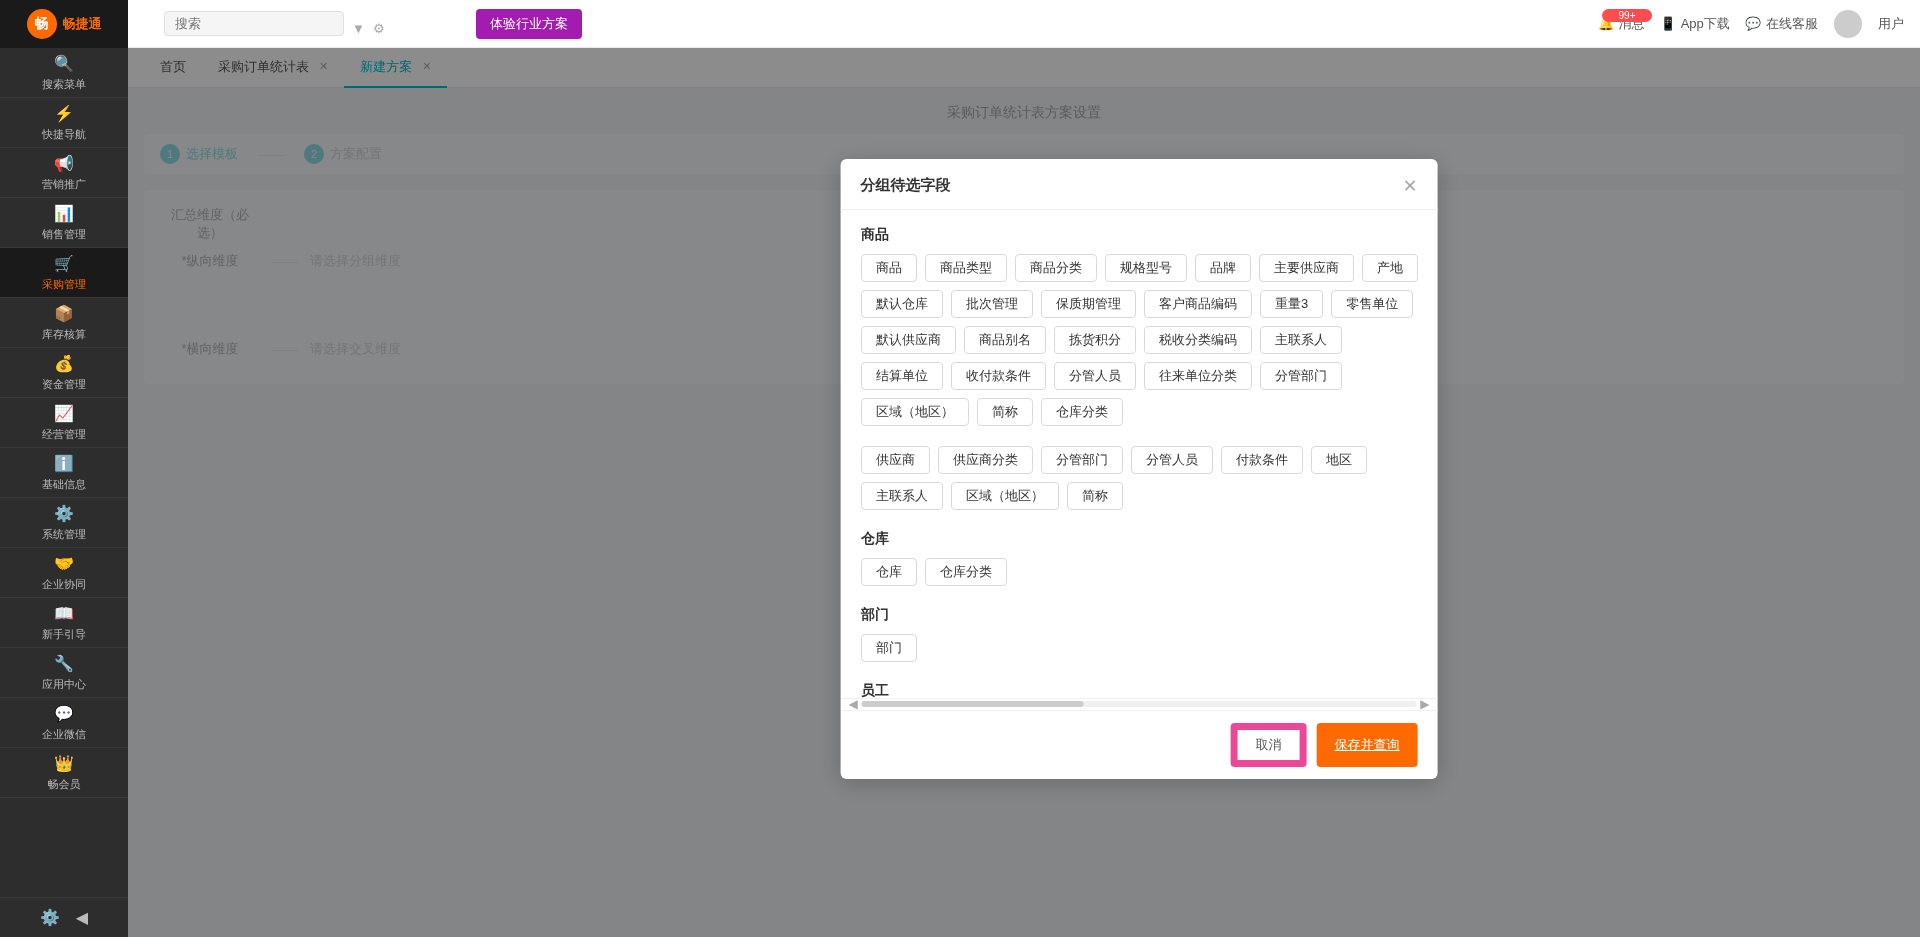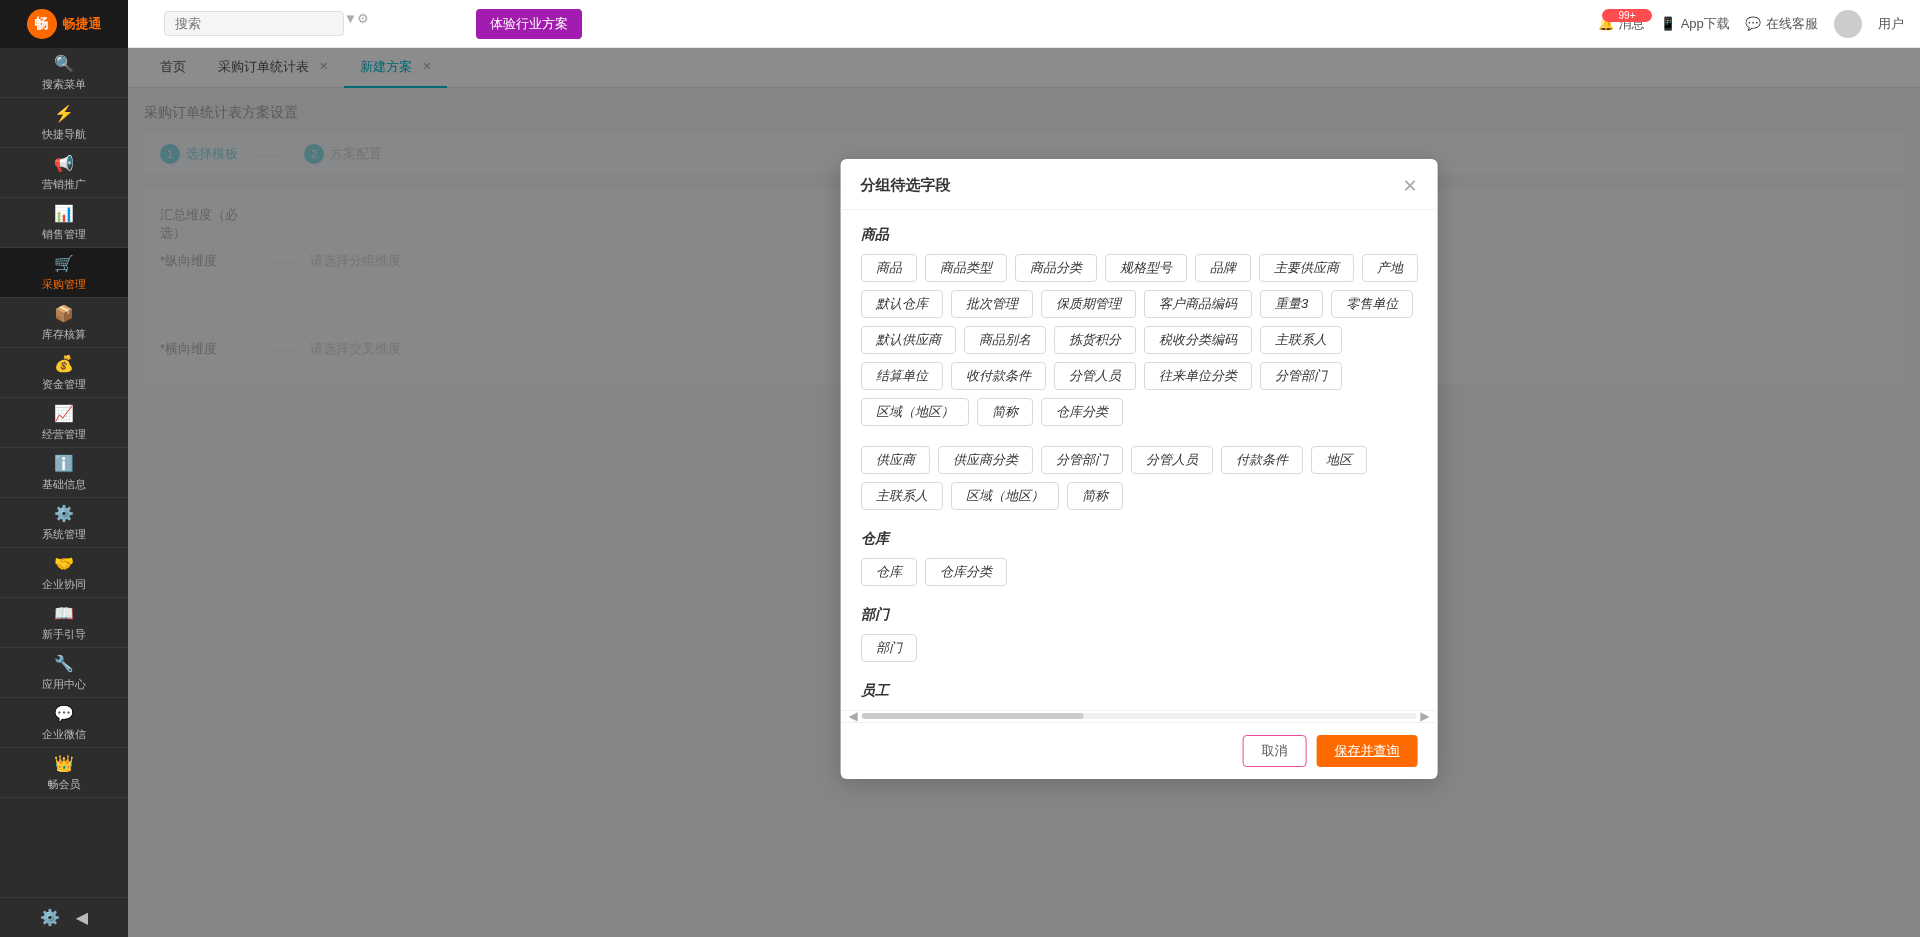--- a/index.html
+++ b/index.html
@@ -10,21 +10,21 @@
       height: 48px;
       background: #fff;
       display: flex;
       align-items: center;
       padding: 0 16px;
       border-bottom: 1px solid #e8e8e8;
       position: fixed; top: 0; left: 0; right: 0; z-index: 100;
     }
     .top-search {
       flex: 1;
-      display: flex; align-items: flex-start; gap: 0;
+      display: flex; align-items: flex-end; gap: 8px;
       max-width: 300px;
       margin-left: 20px;
     }
     .top-search-box {
       background: #f5f5f5;
       border: 1px solid #e0e0e0;
       border-radius: 4px;
       padding: 4px 10px;
       width: 180px;
       font-size: 13px;
@@ -214,21 +214,20 @@
       overflow-y: auto;
       padding: 16px 20px;
     }
     .modal-body::-webkit-scrollbar { width: 6px; }
     .modal-body::-webkit-scrollbar-track { background: #f0f0f0; }
     .modal-body::-webkit-scrollbar-thumb { background: #ccc; border-radius: 3px; }
 
     
     .field-section {
       margin-bottom: 20px;
-      font-style: italic;
     }
     .field-section-title {
       font-size: 14px;
       font-weight: bold;
       color: #333;
       margin-bottom: 10px;
     }
     .field-tags {
       display: flex;
       flex-wrap: wrap;
@@ -277,41 +276,42 @@
     
     .modal-footer {
       display: flex;
       justify-content: flex-end;
       padding: 12px 20px;
       border-top: 1px solid #f0f0f0;
       gap: 10px;
     }
     .btn-cancel {
       background: #fff;
-      border: 1px solid #ec4899;
+      border: 7px solid #ec4899;
       border-radius: 4px;
       padding: 6px 18px;
       cursor: pointer;
       font-size: 13px;
       color: #555;
     }
     .btn-confirm {
       background: #ff6a00;
       border: none;
       border-radius: 4px;
       padding: 6px 18px;
       cursor: pointer;
       font-size: 13px;
       color: #fff;
       text-decoration: underline;
     }
 
     
     .bg-content {
       opacity: 0.4;
+      text-align: center;
     }
     .step-bar {
       display: flex;
       align-items: center;
       gap: 20px;
       margin-bottom: 16px;
       background: #fff;
       padding: 10px 16px;
       border-radius: 4px;
     }

